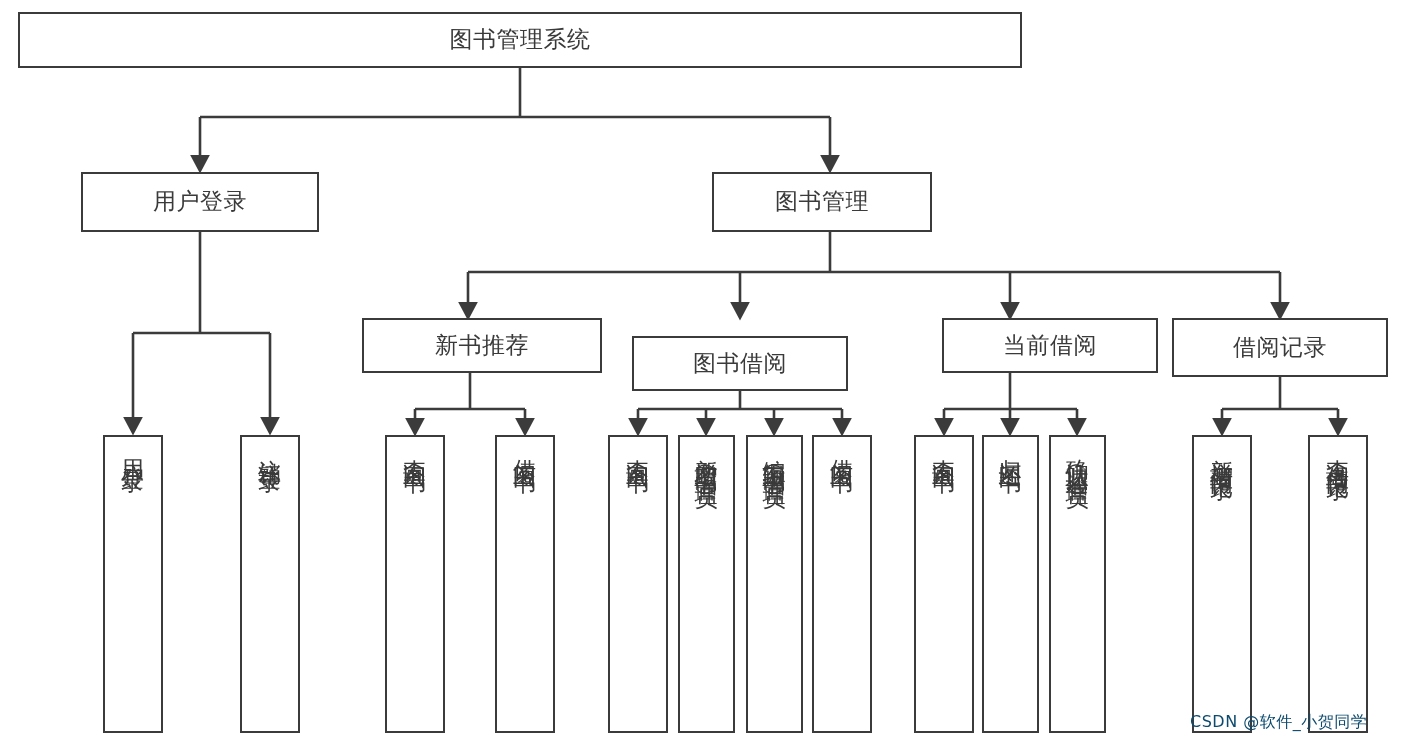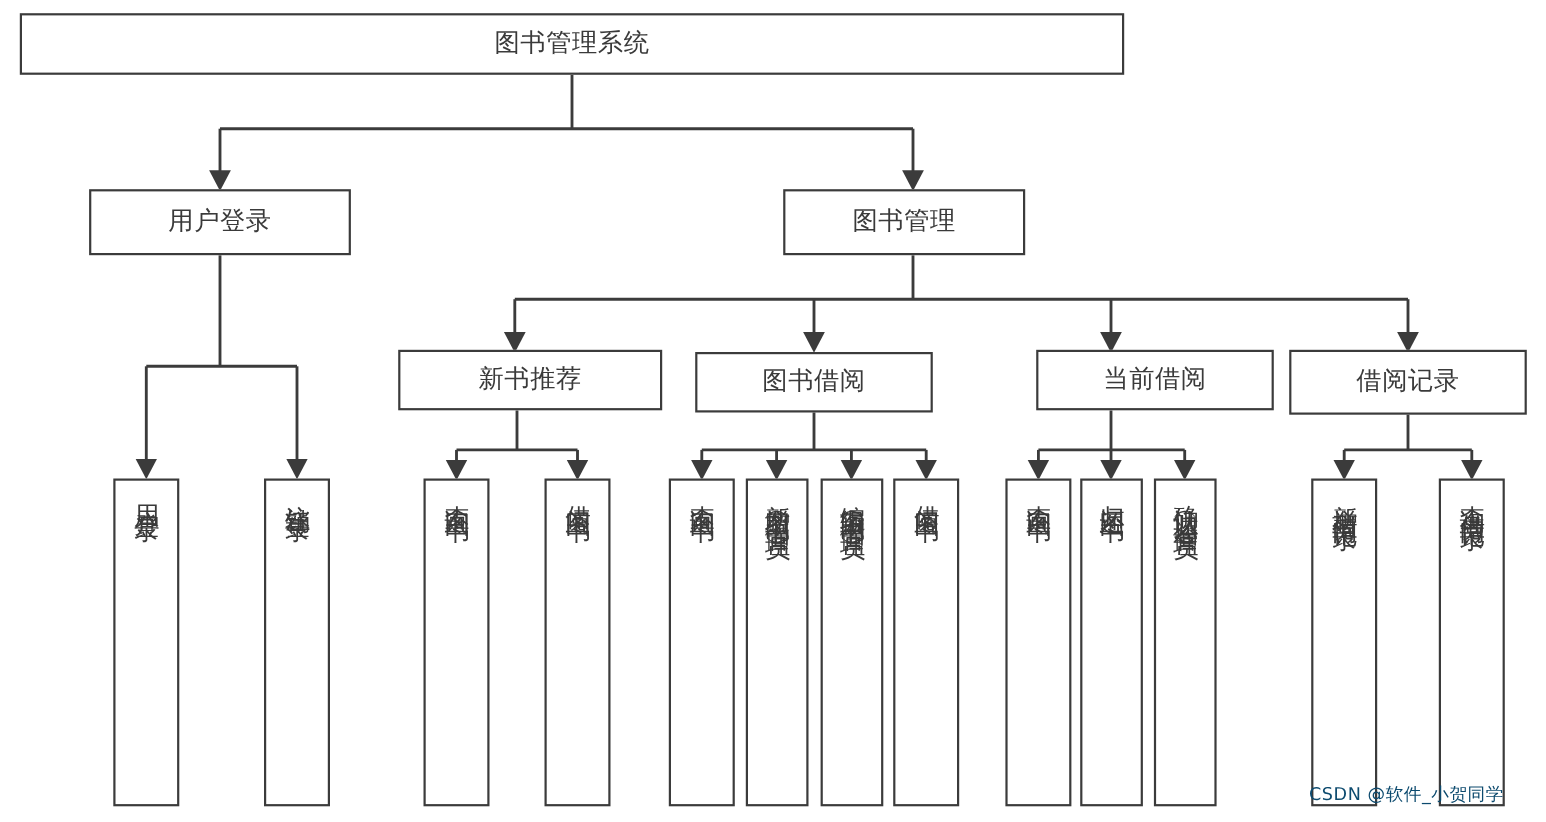--- a/index.html
+++ b/index.html
@@ -82,21 +82,21 @@
   <div class="node h-node" style="left:81px;top:172px;width:238px;height:60px;">
     <span class="lbl">用户登录</span>
   </div>
   <div class="node h-node" style="left:712px;top:172px;width:220px;height:60px;">
     <span class="lbl">图书管理</span>
   </div>
 
   <div class="node h-node" style="left:362px;top:318px;width:240px;height:55px;">
     <span class="lbl">新书推荐</span>
   </div>
-  <div class="node h-node" style="left:632px;top:320px;width:216px;height:55px;">
+  <div class="node h-node" style="left:632px;top:336px;width:216px;height:55px;">
     <span class="lbl">图书借阅</span>
   </div>
   <div class="node h-node" style="left:942px;top:318px;width:216px;height:55px;">
     <span class="lbl">当前借阅</span>
   </div>
   <div class="node h-node" style="left:1172px;top:318px;width:216px;height:59px;">
     <span class="lbl">借阅记录</span>
   </div>
 
   <div class="node v-node" style="left:103px;top:435px;width:60px;height:298px;">

